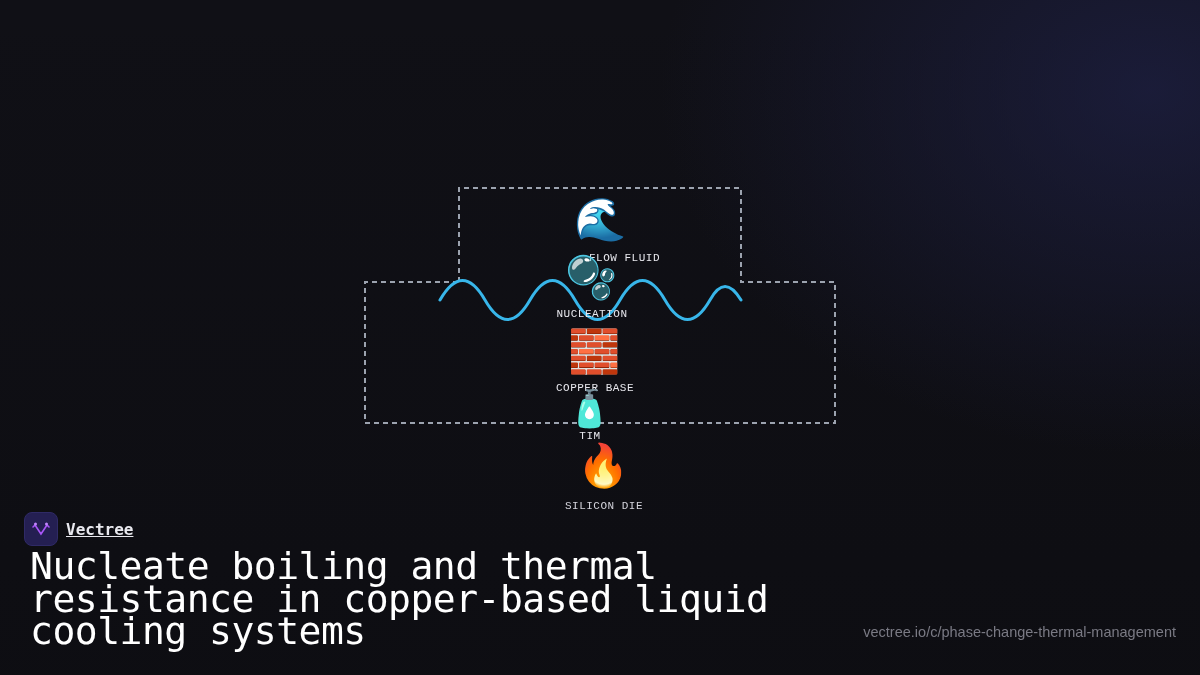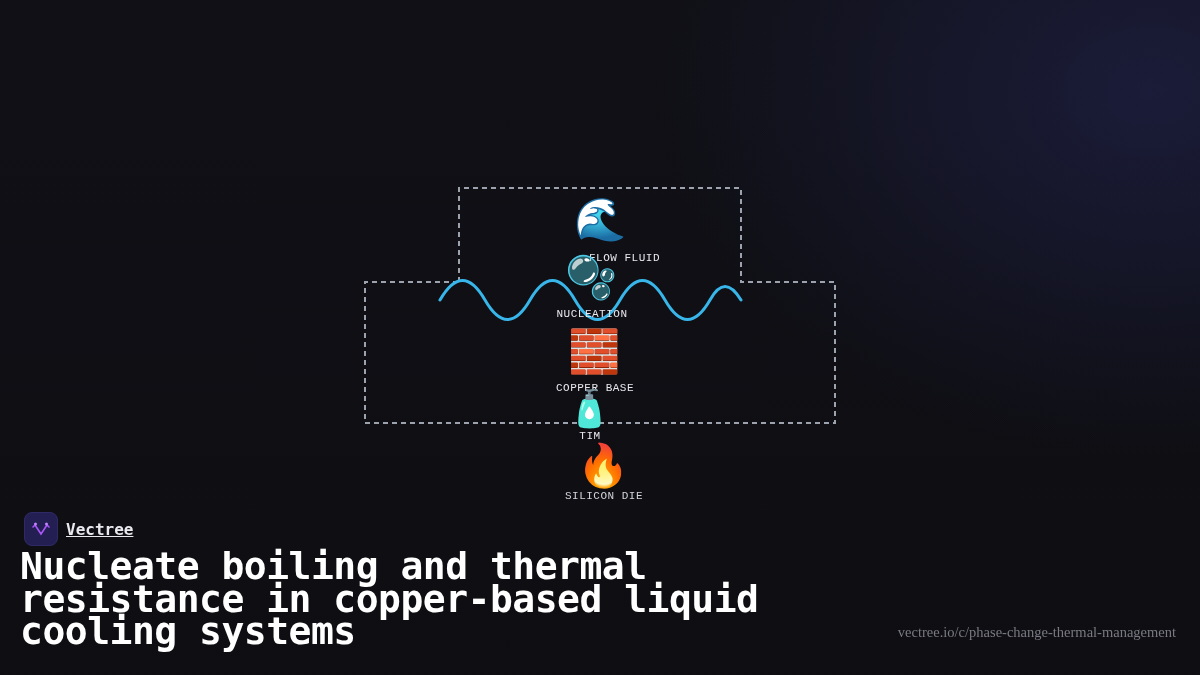--- a/index.html
+++ b/index.html
@@ -19,27 +19,27 @@
   .node { position: absolute; text-align: center; transform: translateX(-50%); }
   .node .ico { font-size: 42px; line-height: 48px; display: block; font-family: "DejaVu Sans", sans-serif; }
   .node .lbl { font-size: 11px; color: #e8e8ee; letter-spacing: 0.5px; display: block; white-space: nowrap; }
   .brand { position: absolute; left: 24px; top: 512px; display: flex; align-items: center; gap: 8px; }
   .brand-logo {
     width: 32px; height: 32px; border-radius: 8px; background: #241f52;
     border: 1px solid #2f2a66; display: flex; align-items: center; justify-content: center;
   }
   .brand-name { color: #e8e8ee; font-size: 16px; font-weight: bold; font-family: "DejaVu Sans Mono", monospace; text-decoration: underline; }
   .title {
-    position: absolute; left: 20px; top: 550px; width: 760px; margin: 0;
-    color: #ffffff; font-size: 38px; line-height: 32.5px; font-weight: bold;
+    position: absolute; left: 30px; top: 550px; width: 760px; margin: 0;
+    color: #ffffff; font-size: 38px; line-height: 32.5px; font-weight: normal;
     font-family: "DejaVu Sans Mono", monospace; letter-spacing: -0.5px;
   }
   .url {
     position: absolute; right: 24px; top: 624px; color: #7a7a84; font-size: 14.5px;
-    font-family: Liberation Serif, serif;
+    font-family: Liberation Sans, sans-serif;
   }
 </style>
 </head>
 <body>
 
 <div class="bg-glow"></div>
 
 <svg class="diagram" viewBox="0 0 1200 675">
   <path d="M459 282 L459 188 L741 188 L741 282 L835 282 L835 423 L365 423 L365 282 Z" fill="none" stroke="#9ca3af" stroke-width="2" stroke-dasharray="5 4"></path>
   <path d="M440 300 C455 274, 470 274, 485 300 C500 326, 515 326, 530 300 C545 274, 560 274, 575 300 C590 326, 605 326, 620 300 C635 274, 650 274, 665 300 C680 326, 695 326, 710 300 C720 282, 730 282, 741 300" fill="none" stroke="#38b6ea" stroke-width="3" stroke-linecap="round"></path>
@@ -60,21 +60,21 @@
   <span class="lbl" style="margin-top:6px;">COPPER BASE</span>
 </div>
 
 <div class="node" style="left:590px; top:388px;">
   <span class="ico" style="font-size:36px; line-height:42px;">🧴</span>
   <span class="lbl">TIM</span>
 </div>
 
 <div class="node" style="left:604px; top:442px;">
   <span class="ico">🔥</span>
-  <span class="lbl" style="color:#d4d4dc;">SILICON DIE</span>
+  <span class="lbl" style="margin-top:10px; color:#d4d4dc;">SILICON DIE</span>
 </div>
 
 <div class="brand">
   <div class="brand-logo">
     <svg width="20" height="20" viewBox="0 0 20 20">
       <path d="M4 6 L10 15 L16 6 M4 6 L2 8 M16 6 L18 8" stroke="#a855f7" stroke-width="1.6" fill="none" stroke-linecap="round"></path>
       <circle cx="4.5" cy="5" r="1.5" fill="#c084fc"></circle>
       <circle cx="15.5" cy="5" r="1.5" fill="#c084fc"></circle>
     </svg>
   </div>

